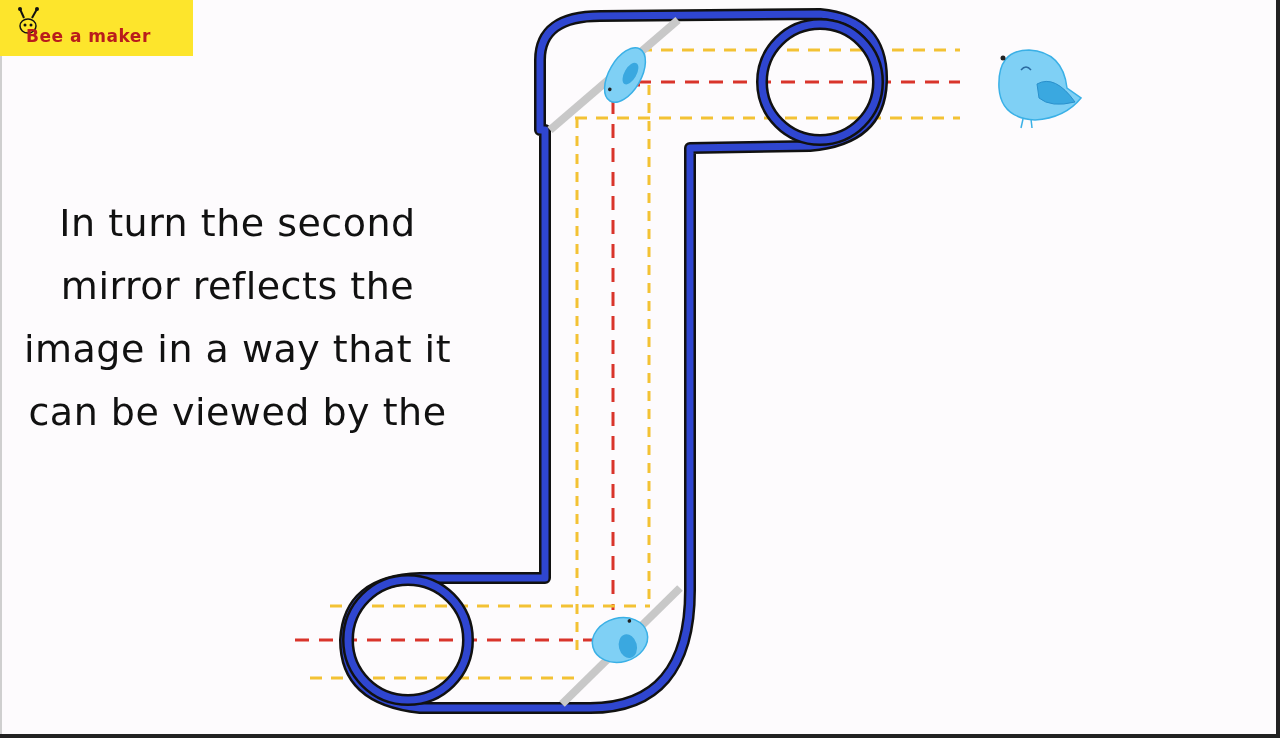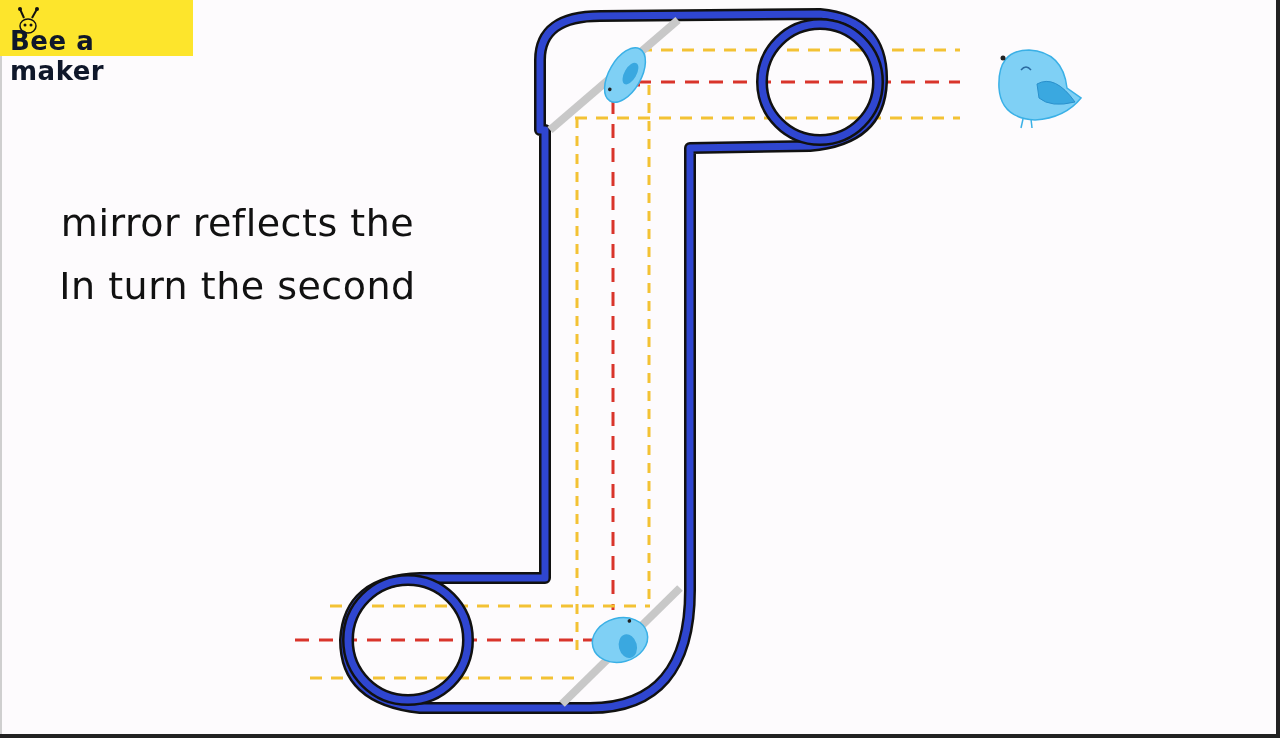--- a/index.html
+++ b/index.html
@@ -9,23 +9,23 @@
       font-family: "DejaVu Sans", sans-serif;
     }
     .frame-right { position: absolute; right: 0; top: 0; width: 4px; height: 738px; background: #222; }
     .frame-bottom { position: absolute; left: 0; bottom: 0; width: 1280px; height: 4px; background: #222; }
     .frame-left { position: absolute; left: 0; top: 0; width: 2px; height: 738px; background: #cfcfcf; }
     .logo {
       position: absolute; left: 0; top: 0; width: 193px; height: 56px;
       background: #fde52c; box-sizing: border-box;
     }
     .logo-text {
-      position: absolute; left: 10px; top: 26px;
-      font-family: "DejaVu Sans", sans-serif; font-weight: bold; font-size: 26px;
-      color: #0f172a; letter-spacing: 0.5px;
+      position: absolute; left: 26px; top: 26px;
+      font-family: "DejaVu Sans", sans-serif; font-weight: bold; font-size: 17px;
+      color: #b91c1c; letter-spacing: 0.5px;
     }
     .logo-bee { position: absolute; left: 10px; top: 6px; }
     .caption {
       position: absolute; left: 0; top: 192px; width: 475px;
       text-align: center; font-family: "DejaVu Sans", sans-serif;
       font-size: 38px; line-height: 63px; color: #111;
       letter-spacing: 0.5px;
     }
     .caption span { display: block; }
     svg.diagram { position: absolute; left: 0; top: 0; }
@@ -42,22 +42,24 @@
     <circle cx="10" cy="3" r="2" fill="#111"></circle>
     <circle cx="27" cy="3" r="2" fill="#111"></circle>
     <ellipse cx="18" cy="20" rx="8" ry="7" fill="#fde52c" stroke="#111" stroke-width="1.5"></ellipse>
     <circle cx="15" cy="19" r="1.5" fill="#111"></circle>
     <circle cx="21" cy="19" r="1.5" fill="#111"></circle>
   </svg>
   <span class="logo-text">Bee a maker</span>
 </div>
 
 <div class="caption">
+  <span>In turn the second</span>
   <span>mirror reflects the</span>
-  <span>In turn the second</span>
+  <span>image in a way that it</span>
+  <span>can be viewed by the</span>
 </div>
 
 <svg class="diagram" width="1280" height="738" viewBox="0 0 1280 738">
 
   <g fill="none" stroke-width="3">
 
     <line x1="640" y1="50" x2="960" y2="50" stroke="#f3c234" stroke-dasharray="12,9"></line>
     <line x1="637" y1="82" x2="960" y2="82" stroke="#d9342b" stroke-dasharray="14,10"></line>
     <line x1="575" y1="118" x2="960" y2="118" stroke="#f3c234" stroke-dasharray="12,9"></line>
 

